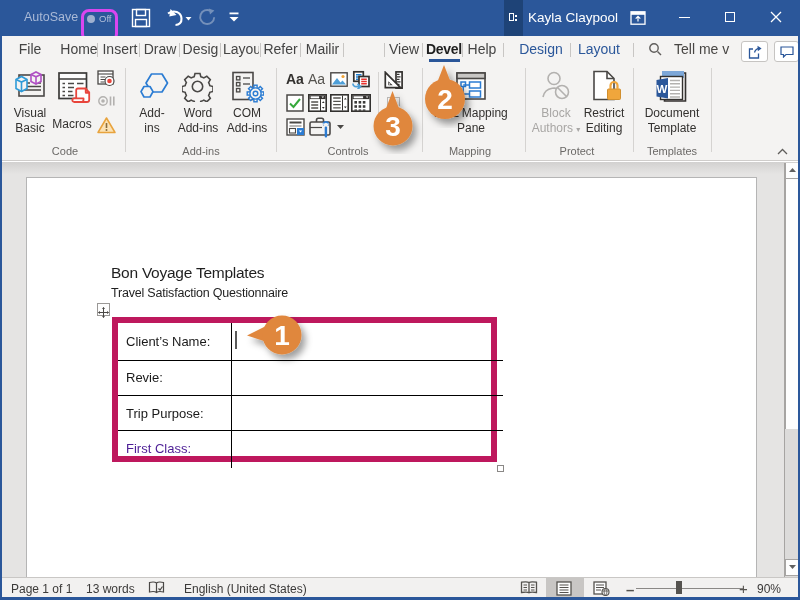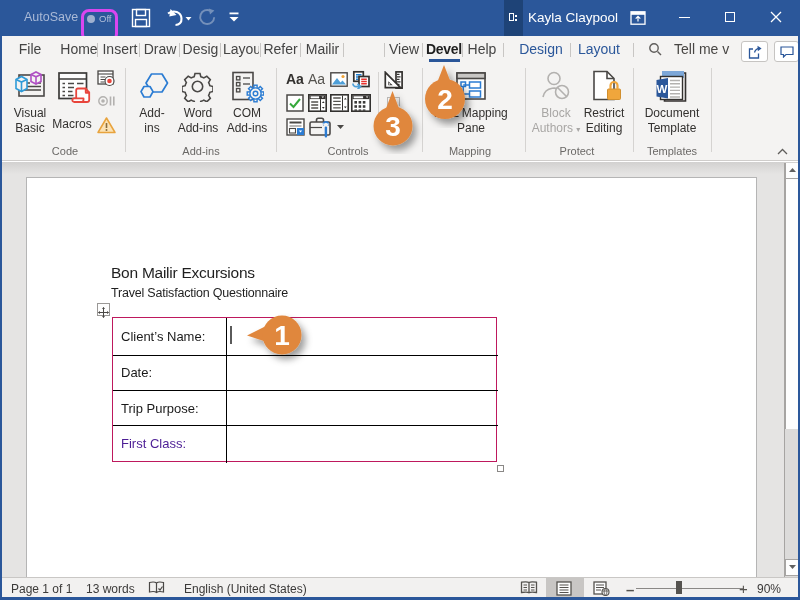--- a/index.html
+++ b/index.html
@@ -345,37 +345,37 @@
   <div class="glabel" style="left:632px;width:80px;">Templates</div>
   <svg class="abs" style="left:777px;bottom:4px" width="11" height="8" viewBox="0 0 11 8">
     <path d="M1 6 L5.5 1.5 L10 6" fill="none" stroke="#605e5c" stroke-width="1.3"></path>
   </svg>
 </div>
 
 <div class="abs" style="left:0;top:162px;width:800px;height:415px;background:#e5e4e3;">
   <div class="abs" style="left:0;top:0;width:800px;height:12px;background:linear-gradient(#d2d1d0,#e5e4e3);"></div>
   <div class="abs" id="page" style="left:26px;top:15px;width:731px;height:400px;background:#fff;border:1px solid #b5b5b5;border-bottom:none;"></div>
 
-  <div class="abs" style="left:111px;top:101.5px;font-size:15.5px;letter-spacing:-0.25px;color:#1f1f1f;">Bon Mailir Excursions</div>
+  <div class="abs" style="left:111px;top:101.5px;font-size:15.5px;letter-spacing:-0.25px;color:#1f1f1f;">Bon Voyage Templates</div>
   <div class="abs" style="left:111px;top:123.5px;font-size:12.5px;letter-spacing:-0.2px;color:#1f1f1f;">Travel Satisfaction Questionnaire</div>
 
   <div class="abs" style="left:97px;top:141px;width:13px;height:13px;background:#fdfdfd;border:1px solid #9a9896;">
     <svg width="11" height="11" viewBox="0 0 11 11">
       <path d="M5.5 0.5 v10 M0.5 5.5 h10" stroke="#4a4846" stroke-width="1"></path>
       <path d="M5.5 0 L4 2 h3 Z M5.5 11 L4 9 h3 Z M0 5.5 L2 4 v3 Z M11 5.5 L9 4 v3 Z" fill="#4a4846"></path>
     </svg>
   </div>
 
-  <div class="abs" style="left:112px;top:155px;width:385px;height:145px;border:1px solid #be185d;">
+  <div class="abs" style="left:112px;top:155px;width:385px;height:145px;border:6px solid #be185d;">
     <div class="abs" style="left:113px;top:0;width:1px;height:145px;background:#000;"></div>
     <div class="abs" style="left:0;top:37px;width:385px;height:1px;background:#000;"></div>
     <div class="abs" style="left:0;top:72px;width:385px;height:1px;background:#000;"></div>
     <div class="abs" style="left:0;top:107px;width:385px;height:1px;background:#000;"></div>
     <div class="abs" style="left:8px;top:11px;font-size:13px;color:#1a1a1a;">Client’s Name:</div>
-    <div class="abs" style="left:8px;top:47px;font-size:13px;color:#1a1a1a;">Date:</div>
+    <div class="abs" style="left:8px;top:47px;font-size:13px;color:#1a1a1a;">Revie:</div>
     <div class="abs" style="left:8px;top:83px;font-size:13px;color:#1a1a1a;">Trip Purpose:</div>
     <div class="abs" style="left:8px;top:118px;font-size:13px;color:#4c1d95;">First Class:</div>
     <div class="abs" style="left:117px;top:8px;width:1.6px;height:18px;background:#5a5a5a;"></div>
   </div>
 
   <div class="abs" style="left:497px;top:303px;width:7px;height:7px;background:#fff;border:1px solid #8a8886;"></div>
 
   <div class="abs" style="left:784px;top:1px;width:14px;height:414px;background:#dcdbda;border-left:1px solid #a6a4a2;">
     <div class="abs" style="left:0;top:0;width:14px;height:16px;background:#fdfdfd;border:1px solid #a6a4a2;border-top:none;">
       <svg width="13" height="14" viewBox="0 0 13 14">

